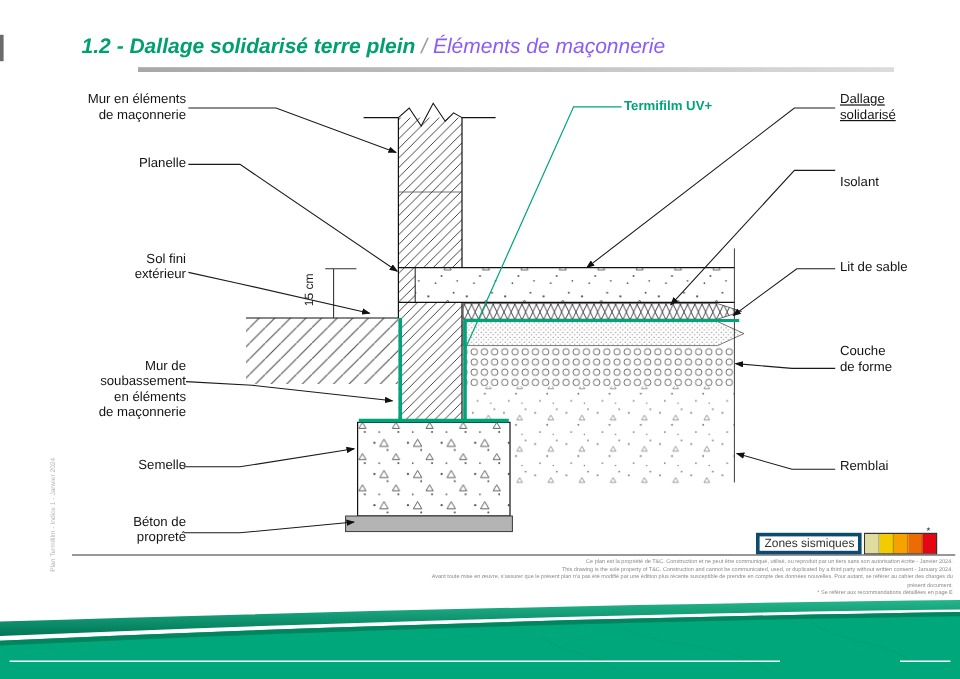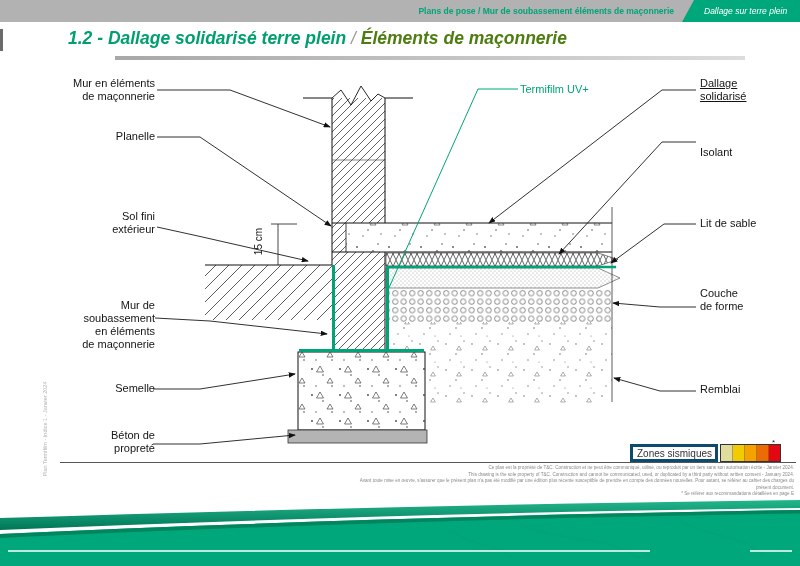--- a/index.html
+++ b/index.html
@@ -12,34 +12,34 @@
               color:#00A478;white-space:nowrap;}
   .toptab{position:absolute;right:0;top:0;width:118px;height:22px;background:#00A77B;
           clip-path:polygon(12px 0,100% 0,100% 100%,0 100%);}
   .toptab span{position:absolute;left:22px;top:6px;font-size:8.5px;font-style:italic;
                color:#fff;white-space:nowrap;}
 
   
   .titlerow{position:absolute;left:68px;top:28px;font-size:17.5px;font-style:italic;white-space:nowrap;}
   .title-primary{color:#00A06E;font-weight:bold;margin-top:48px;}
   .title-sep{color:#9a9a9a;font-weight:normal;}
-  .title-secondary{color:#4d7c0f;font-weight:bold;}
+  .title-secondary{color:#8b5cf6;font-weight:normal;}
   .titlerule{position:absolute;left:115px;top:56px;width:630px;height:3.5px;
              background:linear-gradient(to right,#a8a8a8,#c4c4c4 55%,#dcdcdc);}
   .left-edge-mark{position:absolute;left:0;top:29px;width:3px;height:22px;background:#6b6b6b;}
 
   
   .lbl{position:absolute;font-size:11px;line-height:1.18;color:#141414;white-space:pre-line;}
   .lbl.r{right:645px;text-align:right;}
   .lbl.l{left:700px;text-align:left;}
   .lbl-mur-el{top:77px;}   .lbl-planelle{top:130px;padding-left:32px;} .lbl-sol{top:210px;margin-left:38px;}
   .lbl-soub{top:299px;}    .lbl-semelle{top:382px;}  .lbl-beton{top:429px;}
   .lbl-dallage{top:77px;text-decoration:underline;}  .lbl-isolant{top:146px;}  .lbl-lit{top:217px;}
   .lbl-couche{top:287px;}  .lbl-remblai{top:383px;}
-  .lbl-termifilm{position:absolute;left:520px;top:83px;font-size:11px;font-weight:normal;color:#00A478;}
+  .lbl-termifilm{position:absolute;left:520px;top:83px;font-size:11px;font-weight:bold;color:#00A478;}
   .dim-wrap{position:absolute;left:230px;top:160px;width:60px;height:160px;}
   .dim-txt{position:absolute;left:6px;top:76px;font-size:10px;color:#222;
            transform:rotate(-90deg);transform-origin:center;width:44px;text-align:center;}
 
   .drawing{position:absolute;left:0;top:0;}
 
   
   .legend{position:absolute;left:630px;top:444px;height:18px;display:flex;align-items:stretch;}
   .legend-box{width:78px;border:3px solid #0c4a6e;background:#fff;font-size:10px;color:#333;
               display:flex;align-items:center;padding-left:4px;}
@@ -56,26 +56,20 @@
              color:#b3b3b3;transform:rotate(-90deg);}
 
   
   .footer{position:absolute;left:0;top:500px;width:800px;height:66px;}
 </style>
 </head>
 <body>
 
 <div class="page">
 
-  <div class="topbar">
-    <div class="breadcrumb">Plans de pose / Mur de soubassement éléments de maçonnerie</div>
-    <div class="toptab">
-      <span>Dallage sur terre plein</span>
-    </div>
-  </div>
 
   <div class="left-edge-mark"></div>
   <div class="titlerow">
     <span class="title-primary">1.2 - Dallage solidarisé terre plein</span><span class="title-sep"> / </span><span class="title-secondary">Éléments de maçonnerie</span>
   </div>
   <div class="titlerule"></div>
 
   <svg class="drawing" width="800" height="566" viewBox="0 0 800 566">
     <defs>
       <marker id="arr" markerWidth="8" markerHeight="6" refX="7" refY="3" orient="auto">

